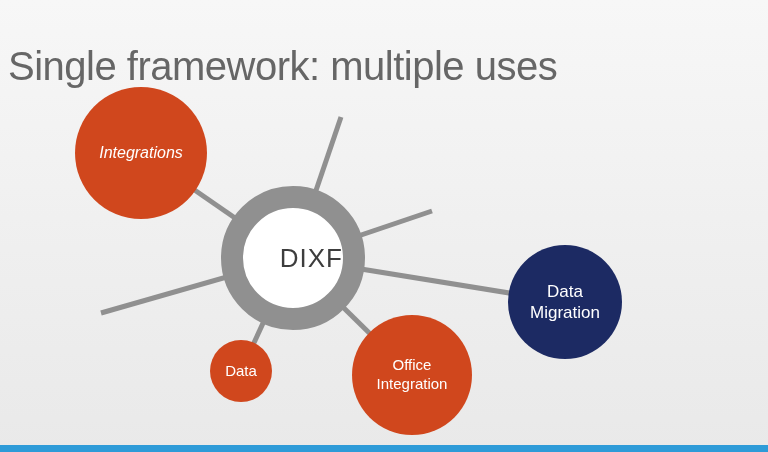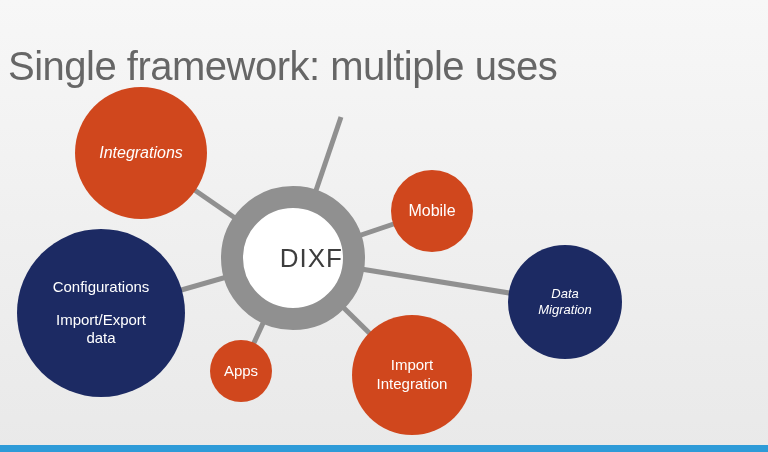--- a/index.html
+++ b/index.html
@@ -47,21 +47,21 @@
   .node-label {
     font-size: 16px;
     line-height: 1.25;
     color: #ffffff;
   }
   
   .node-integrations { left: 75px;  top: 87px;  width: 132px; height: 132px; font-style: italic; }
   .node-bi           { left: 299px; top: 75px;  width: 84px;  height: 84px;  }
   .node-mobile       { left: 391px; top: 170px; width: 82px;  height: 82px;  }
   .node-data-migration { left: 508px; top: 245px; width: 114px; height: 114px; }
-  .node-data-migration .node-label { width: 72px; font-size: 13px; font-style: italic; }
+  .node-data-migration .node-label { width: 72px; font-size: 17px; }
   .node-office-integration { left: 352px; top: 315px; width: 120px; height: 120px; }
   .node-office-integration .node-label { width: 92px; font-size: 15px; }
   .node-apps         { left: 210px; top: 340px; width: 62px;  height: 62px; }
   .node-apps .node-label { font-size: 15px; }
   .node-configurations { left: 17px; top: 229px; width: 168px; height: 168px; }
   .config-stack {
     display: flex;
     flex-direction: column;
     gap: 14px;
     align-items: center;
@@ -113,42 +113,33 @@
     <line x1="293" y1="258" x2="412" y2="375" stroke="#909090" stroke-width="5"></line>
     <line x1="293" y1="258" x2="241" y2="371" stroke="#909090" stroke-width="5"></line>
     <line x1="293" y1="258" x2="101" y2="313" stroke="#909090" stroke-width="5"></line>
   </svg>
 
   <div class="node orange node-integrations">
     <span class="node-label">Integrations</span>
   </div>
 
 
-  <div class="node orange node-mobile">
-    <span class="node-label">Mobile</span>
-  </div>
 
   <div class="node navy node-data-migration">
     <span class="node-label">Data Migration</span>
   </div>
 
   <div class="node orange node-office-integration">
-    <span class="node-label">Import Integration</span>
+    <span class="node-label">Office Integration</span>
   </div>
 
   <div class="node orange node-apps">
-    <span class="node-label">Apps</span>
+    <span class="node-label">Data</span>
   </div>
 
-  <div class="node navy node-configurations">
-    <div class="config-stack">
-      <span class="node-label">Configurations</span>
-      <span class="node-label">Import/Export data</span>
-    </div>
-  </div>
 
   <div class="hub">
     <span class="hub-label">DIXF</span>
   </div>
 
   <div class="progress-bar"></div>
 
 </div>
 
 </body></html>

